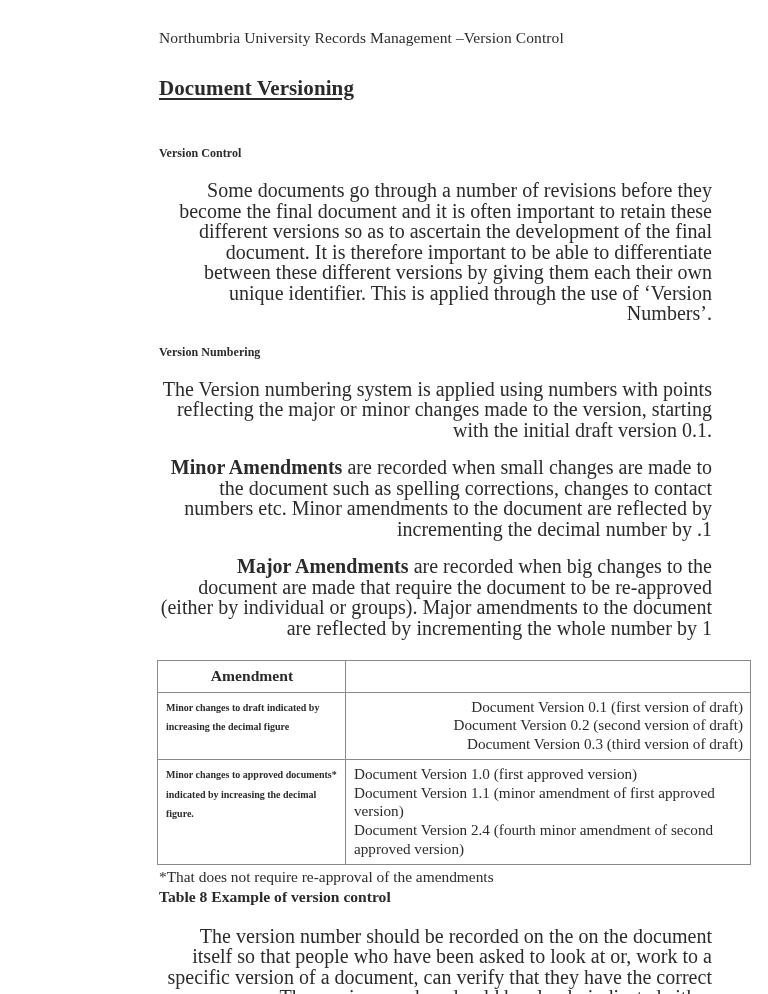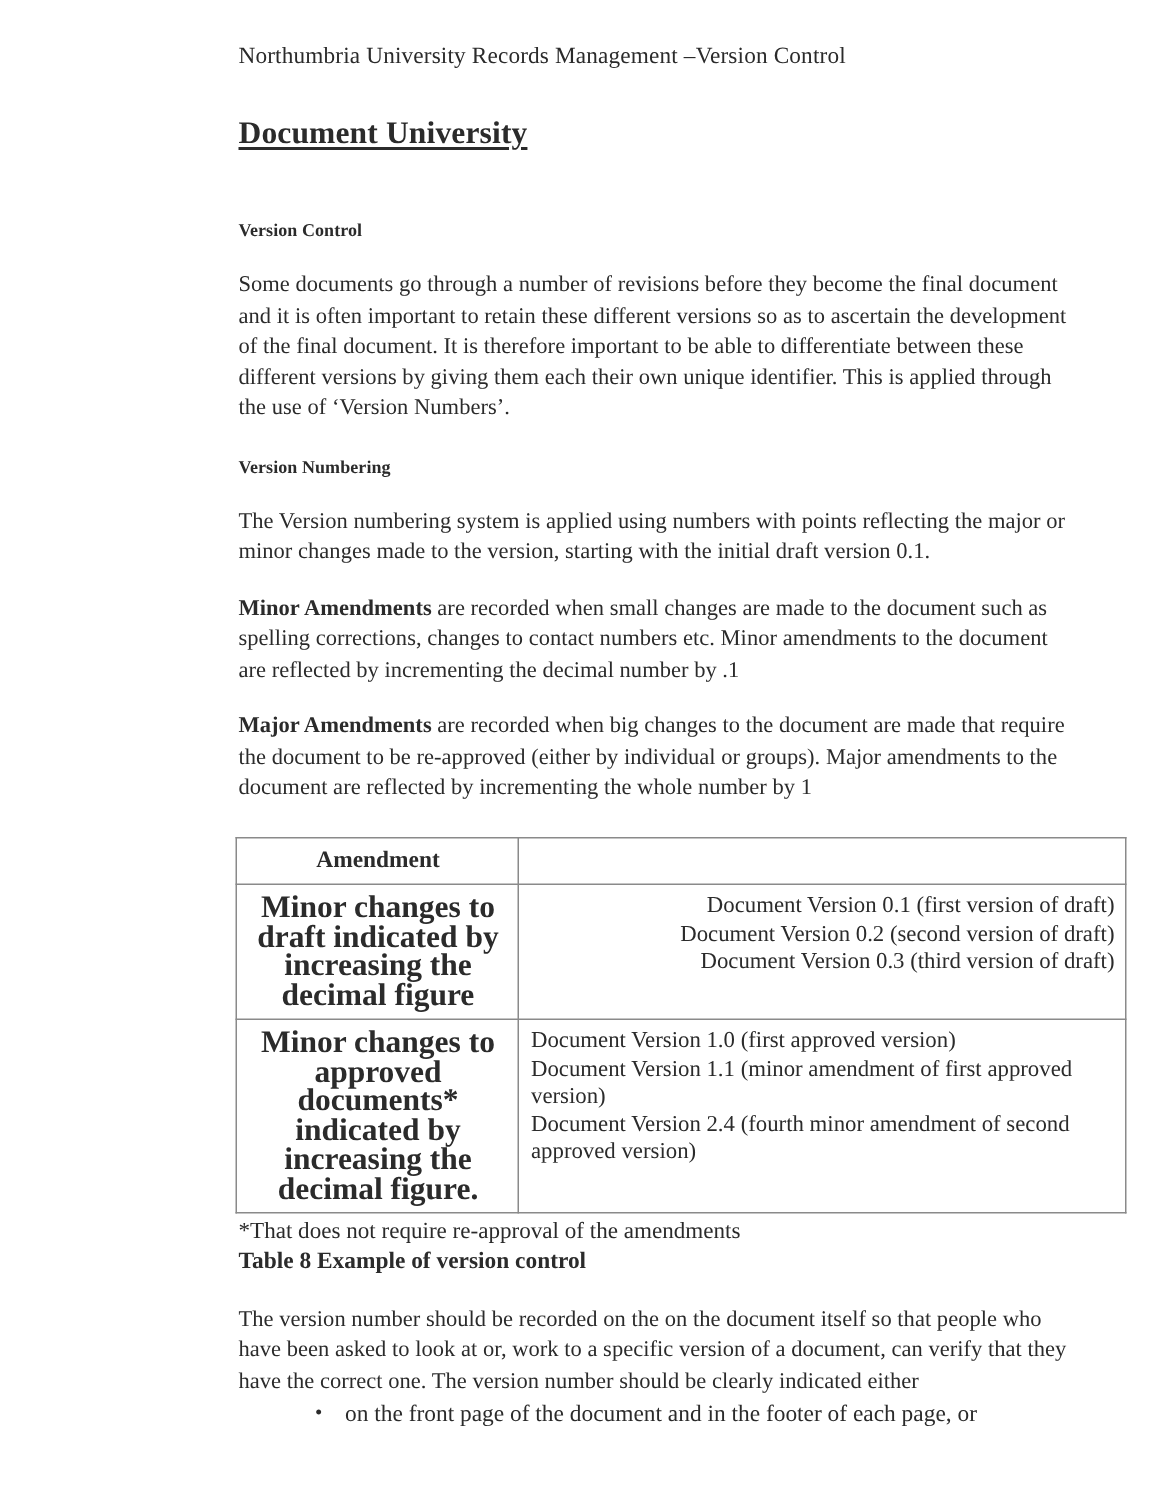--- a/index.html
+++ b/index.html
@@ -47,24 +47,24 @@
 
   h2.sub-head {
     font-size: 12px;
     font-weight: bold;
     line-height: 20px;
     margin: 0 0 17px 0;
     letter-spacing: 0.05px;
   }
 
   p.body-text {
-    font-size: 15px;
+    font-size: 20px;
     line-height: 20.5px;
     margin: 0 0 18px 0;
-    text-align: left;
+    text-align: right;
     letter-spacing: 0.02px;
   }
   p.tight { margin-bottom: 17px; }
   p.last-before-table { margin-bottom: 22px; }
 
   .lead-bold { font-weight: bold; }
 
   
   table.version-table {
     width: 594px;
@@ -73,23 +73,22 @@
     table-layout: fixed;
   }
   table.version-table td {
     border: 1px solid #8a8a8a;
     vertical-align: top;
     padding: 5px 7px 6px 8px;
   }
   td.col-left {
     width: 172px;
     font-weight: bold;
-    font-size: 21px;
+    font-size: 10px;
     line-height: 19.5px;
-    text-align: center;
   }
   td.col-right {
     font-size: 15.2px;
     line-height: 18.6px;
     padding-left: 9px;
   }
   td.header-left {
     text-align: center;
     font-weight: bold;
     font-size: 15.6px;
@@ -135,21 +134,21 @@
   .bullet-text { display: inline; }
 </style>
 </head>
 <body>
 
 <div class="page">
 
   <div class="running-header">Northumbria University Records Management –Version Control</div>
 
   <div class="title-wrap">
-    <h1 class="doc-title">Document University</h1>
+    <h1 class="doc-title">Document Versioning</h1>
   </div>
 
   <h2 class="sub-head">Version Control</h2>
 
   <p class="body-text">Some documents go through a number of revisions before they become the final document and it is often important to retain these different versions so as to ascertain the development of the final document.  It is therefore important to be able to differentiate between these different versions by giving them each their own unique identifier. This is applied through the use of ‘Version Numbers’.</p>
 
   <h2 class="sub-head">Version Numbering</h2>
 
   <p class="body-text tight">The Version numbering system is applied using numbers with points reflecting the major or minor changes made to the version, starting with the initial draft version 0.1.</p>
 

